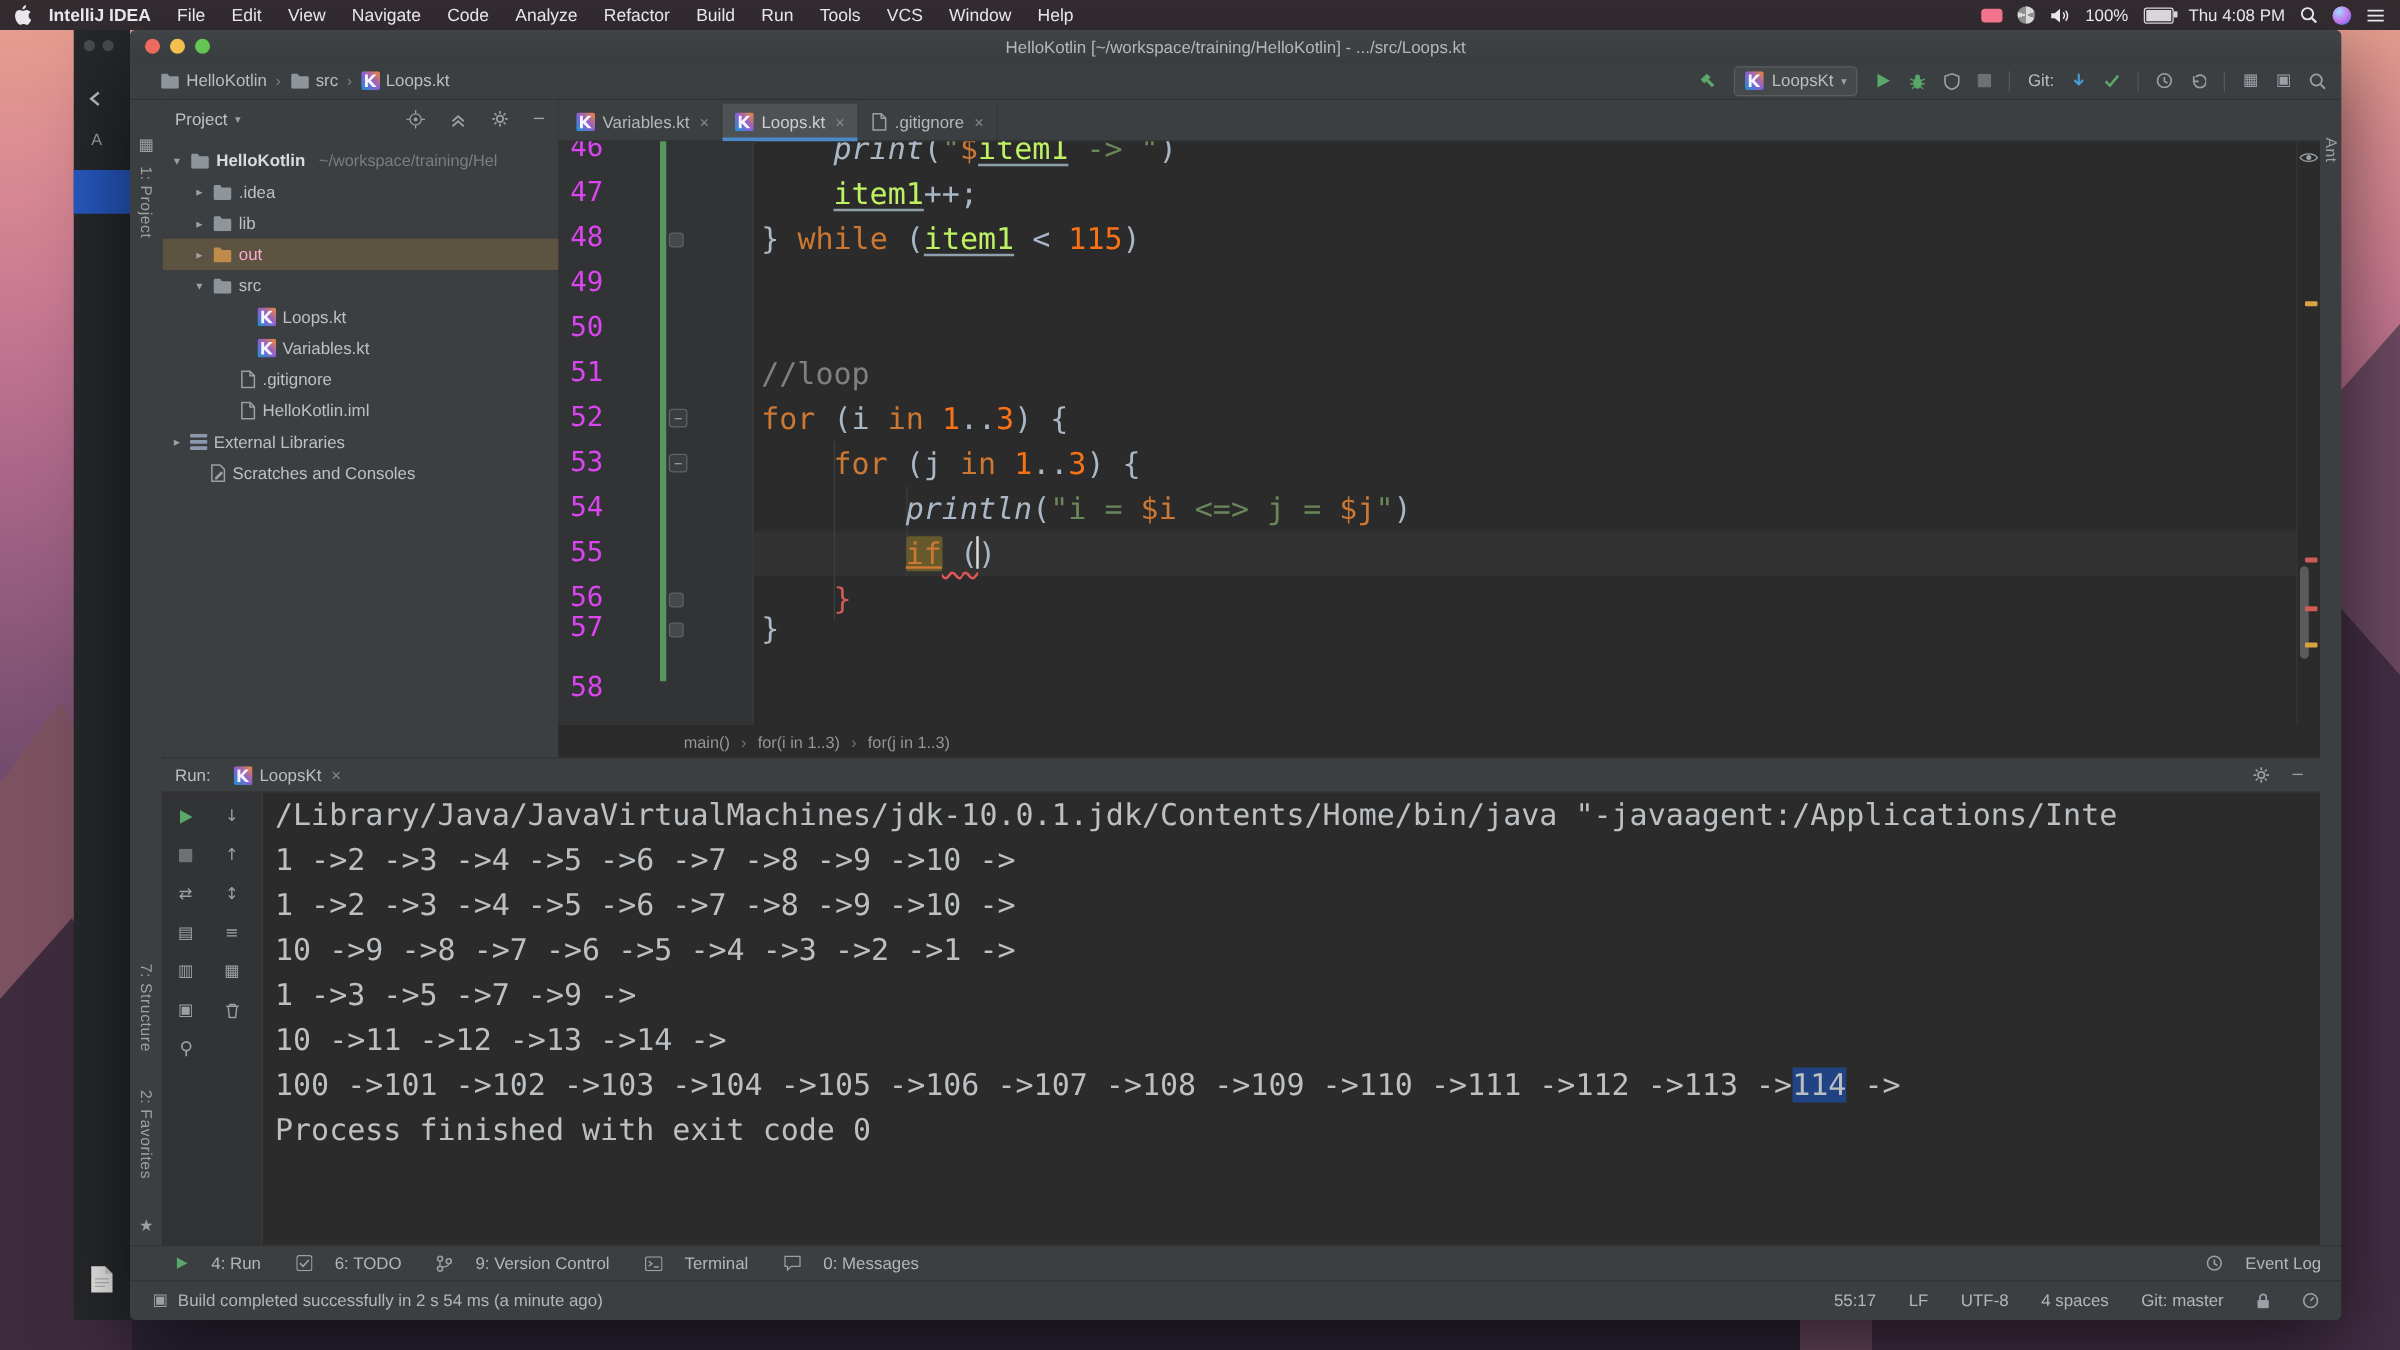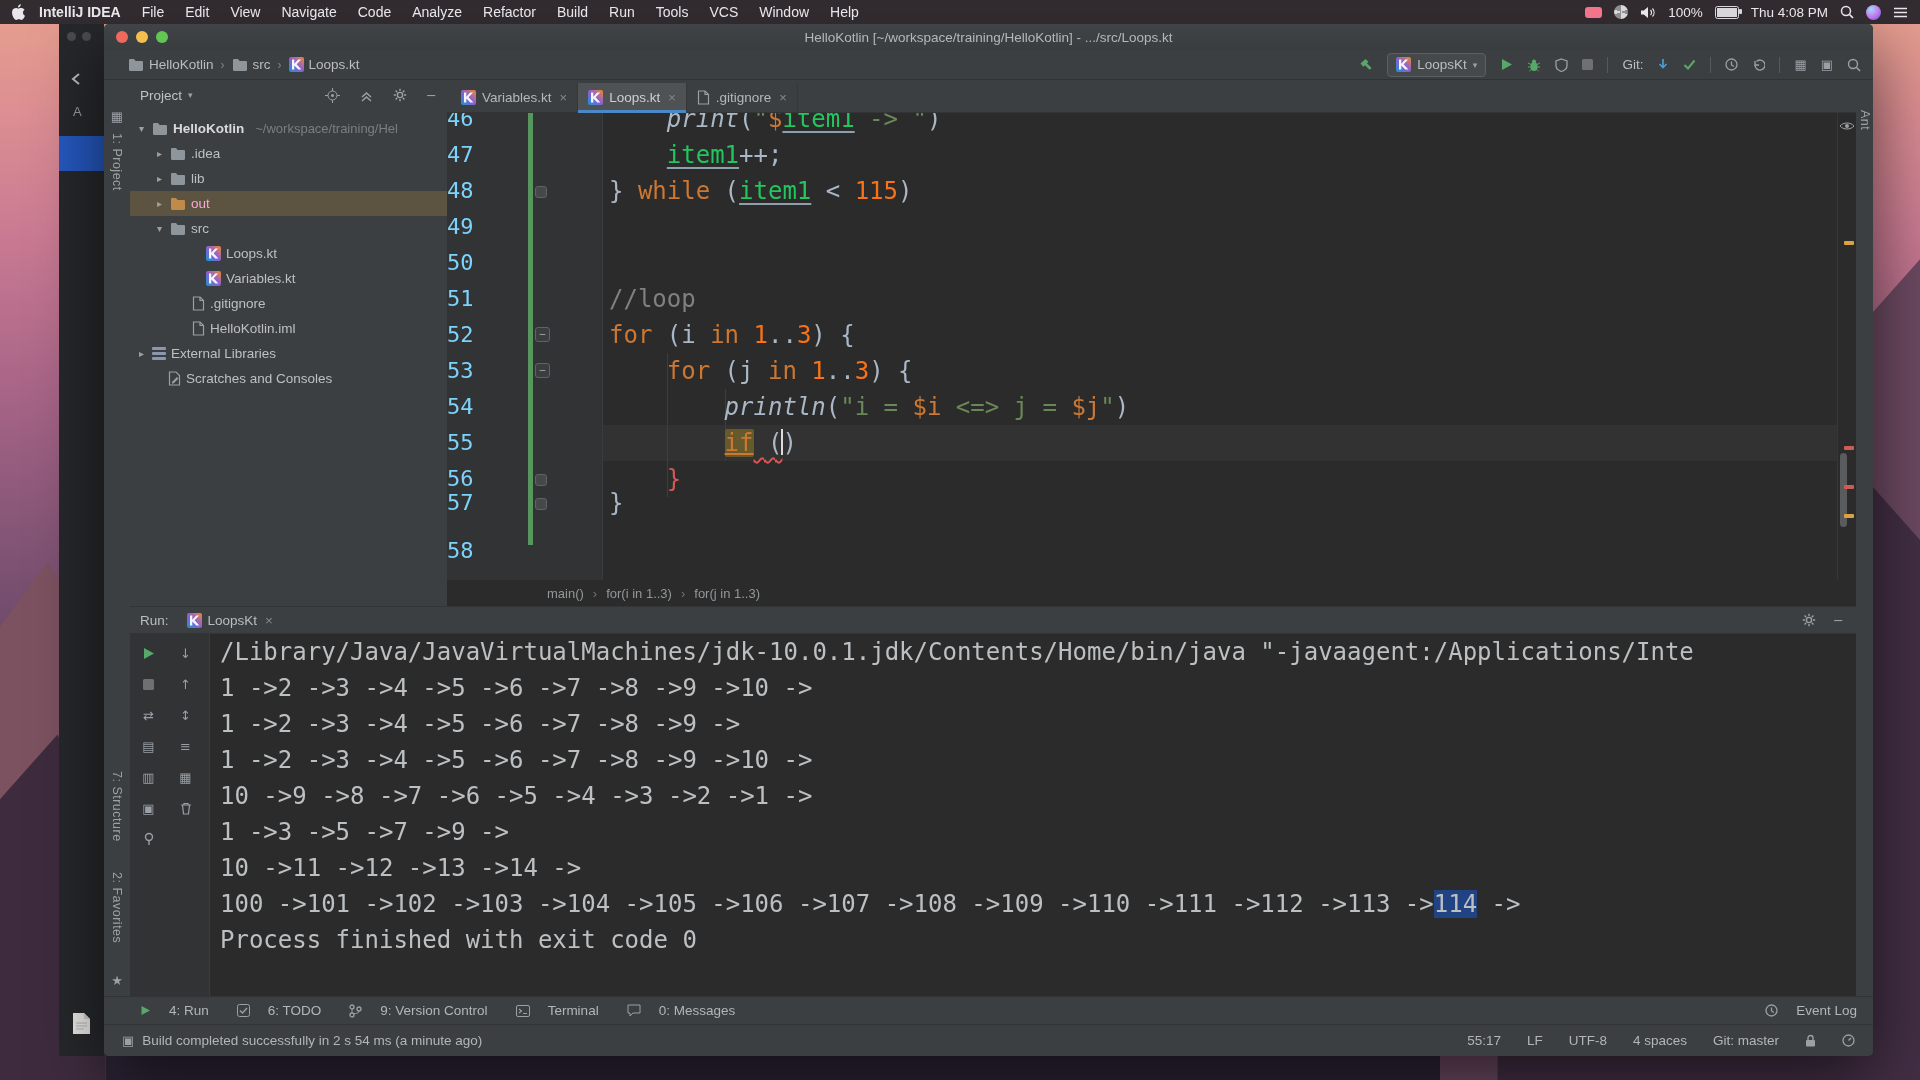--- a/index.html
+++ b/index.html
@@ -87,33 +87,33 @@
     border-right:1px solid #353739;position:relative;}
   .tab.active{background:#4e5254;color:#cdd0d2;}
   .tab.active::after{content:"";position:absolute;left:0;right:0;bottom:-1px;height:3px;background:#4a88c7;}
   .tab .x{color:#85898c;font-size:13px;margin-left:2px;}
   .ed-body{position:absolute;top:33px;left:0;right:0;bottom:26px;overflow:hidden;}
   .gutterbg{position:absolute;left:0;top:0;bottom:0;width:155px;background:#313335;border-right:1px solid #3a3c3e;}
   .caretline{position:absolute;left:156px;right:18px;top:312px;height:36px;background:#323232;}
   .vcsbar{position:absolute;left:81px;top:-12px;width:5px;height:444px;background:#57965c;}
   .guide{position:absolute;width:1px;background:#3c3e40;}
   .row{position:absolute;left:0;right:18px;height:36px;}
-  .ln{position:absolute;left:0;width:45px;text-align:left;font:22px/36px "DejaVu Sans Mono",monospace;color:#7dd3fc;}
+  .ln{position:absolute;left:0;width:45px;text-align:center;font:22px/36px "DejaVu Sans Mono",monospace;color:#d946ef;}
   .fold{position:absolute;left:88px;top:10px;width:15px;height:15px;border:1px solid #5f6365;border-radius:3px;background:#3b3e40;
     color:#9da1a3;font:11px/13px "DejaVu Sans Mono",monospace;text-align:center;box-sizing:border-box;}
   .fold.end{width:12px;height:12px;top:13px;background:#46494b;}
   .code{position:absolute;left:162px;font:24px/36px "DejaVu Sans Mono",monospace;white-space:pre;color:#a9b7c6;}
   .caret{display:inline-block;width:2px;height:26px;background:#dcdcdc;vertical-align:-4px;margin:0 -1px;}
   .tok-p{color:#a9b7c6;}
   .tok-k{color:#cc7832;}
   .tok-n{color:#f97316;}
   .tok-s{color:#6a8759;}
   .tok-c{color:#808080;}
   .tok-fn{color:#a9b7c6;font-style:italic;}
-  .tok-v{color:#22c55e;text-decoration:underline;text-decoration-color:#8fa0ad;text-underline-offset:4px;}
+  .tok-v{color:#bef264;text-decoration:underline;text-decoration-color:#8fa0ad;text-underline-offset:4px;}
   .tok-kh{color:#cc7832;background:#66592c;border-radius:2px;text-decoration:underline;}
   .tok-err{color:#cf5b56;}
   .tok-wave{color:#a9b7c6;text-decoration:underline wavy #e05555;text-decoration-thickness:2px;text-underline-offset:6px;}
   .stripe-col{position:absolute;right:0;top:0;bottom:0;width:18px;background:#2b2b2b;border-left:1px solid #353739;}
   .thumb{position:absolute;left:2px;top:340px;width:7px;height:74px;background:#595b5d;border-radius:4px;}
   .mark{position:absolute;right:2px;width:10px;height:4px;border-radius:1px;}
   .eyewrap{position:absolute;top:8px;left:1px;}
   .ed-crumbs{position:absolute;left:0;right:0;bottom:0;height:26px;background:#2b2b2b;display:flex;align-items:center;gap:9px;
     padding-left:100px;font-size:13px;color:#939799;}
   .ecs{color:#6f7375;}
@@ -709,21 +709,20 @@
                   <span class="ti">
                     <svg class="ic" width="12" height="13" viewBox="0 0 12 13">
                       <path d="M1 3h10M4 3V1.5h4V3M2.5 3l1 9h5l1-9" fill="none" stroke="#9aa0a6" stroke-width="1.2"></path>
                     </svg>
                   </span>
                 </div>
             </div>
             <div class="console">
                 <div class="cline">/Library/Java/JavaVirtualMachines/jdk-10.0.1.jdk/Contents/Home/bin/java "-javaagent:/Applications/Inte</div>
                 <div class="cline">1 -&gt;2 -&gt;3 -&gt;4 -&gt;5 -&gt;6 -&gt;7 -&gt;8 -&gt;9 -&gt;10 -&gt;</div>
-                <div class="cline">1 -&gt;2 -&gt;3 -&gt;4 -&gt;5 -&gt;6 -&gt;7 -&gt;8 -&gt;9 -&gt;</div>
                 <div class="cline">1 -&gt;2 -&gt;3 -&gt;4 -&gt;5 -&gt;6 -&gt;7 -&gt;8 -&gt;9 -&gt;10 -&gt;</div>
                 <div class="cline">10 -&gt;9 -&gt;8 -&gt;7 -&gt;6 -&gt;5 -&gt;4 -&gt;3 -&gt;2 -&gt;1 -&gt;</div>
                 <div class="cline">1 -&gt;3 -&gt;5 -&gt;7 -&gt;9 -&gt;</div>
                 <div class="cline">10 -&gt;11 -&gt;12 -&gt;13 -&gt;14 -&gt;</div>
                 <div class="cline">100 -&gt;101 -&gt;102 -&gt;103 -&gt;104 -&gt;105 -&gt;106 -&gt;107 -&gt;108 -&gt;109 -&gt;110 -&gt;111 -&gt;112 -&gt;113 -&gt;<span class="sel">114</span> -&gt;</div>
                 <div class="cline">Process finished with exit code 0</div>
               </div>
           </div>
         </div>
       </div>

